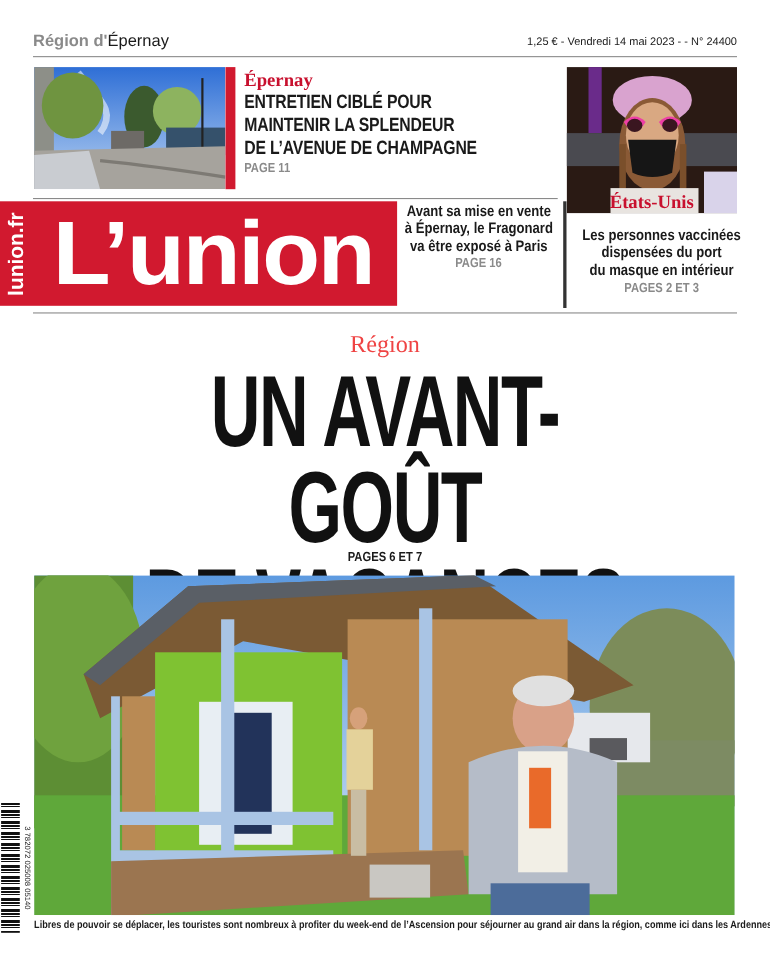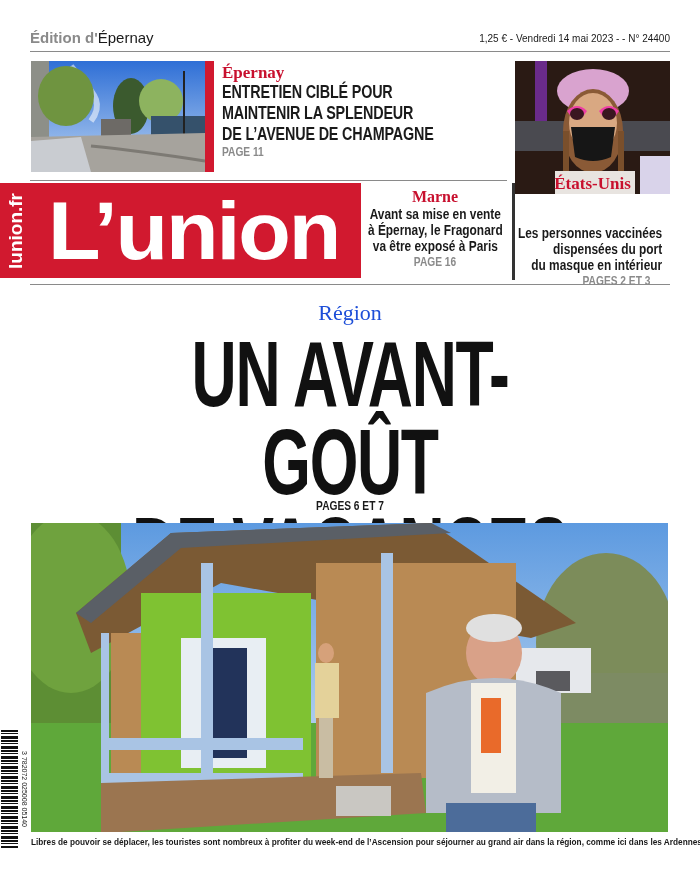--- a/index.html
+++ b/index.html
@@ -31,43 +31,43 @@
   
   .marne { position: absolute; left: 361px; top: 183px; width: 148px; height: 95px; text-align: center; }
   .marne .kicker-red { margin-top: 5px; font-size: 16px; }
   .teaser-head-c { font-weight: bold; font-size: 14px; line-height: 16px; color: #1a1a1a; transform: scaleX(0.85); transform-origin: center top; width: 118%; margin-left: -9%; }
   .page-ref-c { font-weight: bold; color: #8a8a8a; font-size: 12px; line-height: 16px; transform: scaleX(0.85); }
   .vdiv { position: absolute; left: 512px; top: 183px; width: 3px; height: 97px; background: #333; }
 
   
   .usa-photo { position: absolute; left: 515px; top: 61px; width: 155px; height: 133px; overflow: hidden; }
   .usa-kicker { position: absolute; left: 515px; top: 175px; width: 155px; text-align: center; }
-  .usa-text { position: absolute; left: 507px; top: 205px; width: 155px; text-align: right; margin-top: 20px; }
-
-  
-  .region { position: absolute; left: 0; top: 300px; width: 700px; text-align: center; font-family: "Liberation Serif", serif; font-size: 22px; color: #1d4ed8; }
+  .usa-text { position: absolute; left: 524px; top: 205px; width: 155px; text-align: center; }
+
+  
+  .region { position: absolute; left: 0; top: 300px; width: 700px; text-align: center; font-family: "Liberation Serif", serif; font-size: 22px; color: #ef4444; }
   .headline { position: absolute; left: 0; top: 330px; width: 700px; text-align: center; font-weight: bold; font-size: 92px; line-height: 88px; color: #111; transform: scaleX(0.68); letter-spacing: -2px; }
   .pages-main { position: absolute; left: 0; top: 499px; width: 700px; text-align: center; font-weight: bold; font-size: 12px; transform: scaleX(0.85); }
 
   .main-photo { position: absolute; left: 31px; top: 523px; width: 637px; height: 309px; overflow: hidden; }
 
   .barcode { position: absolute; left: 1px; top: 730px; width: 26px; height: 118px; }
   .barcode-bars { position: absolute; left: 0; top: 0; width: 17px; height: 118px;
     background: repeating-linear-gradient(to bottom, #111 0 2px, #fff 2px 3px, #111 3px 4px, #fff 4px 6px, #111 6px 9px, #fff 9px 10px); }
   .barcode-digits { position: absolute; left: 19px; top: 0; width: 8px; height: 118px; }
   .barcode-digits span { position: absolute; left: 50%; top: 50%; transform: translate(-50%,-50%) rotate(90deg); font-size: 7px; white-space: nowrap; color: #222; }
 
   .caption { position: absolute; left: 31px; top: 836px; width: 660px; font-weight: bold; font-size: 9.6px; color: #1a1a1a; transform: scaleX(0.86); transform-origin: left top; white-space: nowrap; }
 </style>
 </head>
 <body>
 
 <div class="top-bar">
   <div class="edition">
-    <span class="e1">Édition d'</span><span class="e2">Épernay</span>
+    <span class="e1">Région d'</span><span class="e2">Épernay</span>
   </div>
   <div class="issue">1,25 € - Vendredi 14 mai 2023 - - N° 24400</div>
 </div>
 
 <div class="teaser1-photo">
   <svg width="174" height="111" viewBox="0 0 174 111">
     <defs>
       <linearGradient id="sky1" x1="0" y1="0" x2="0" y2="1">
         <stop offset="0" stop-color="#2f6fd6"></stop>
           <stop offset="1" stop-color="#b9d3f2"></stop>
@@ -120,21 +120,20 @@
 </div>
 
 <div class="logo">
   <div class="logo-vertical">
     <span>lunion.fr</span>
   </div>
   <div class="logo-main">L’union</div>
 </div>
 
 <div class="marne">
-  <div class="kicker-red">Marne</div>
   <div class="teaser-head-c">
     <div>Avant sa mise en vente</div>
     <div>à Épernay, le Fragonard</div>
     <div>va être exposé à Paris</div>
   </div>
   <div class="page-ref-c">PAGE 16</div>
 </div>
 <div class="vdiv"></div>
 
 <div class="usa-kicker kicker-red">États-Unis</div>

